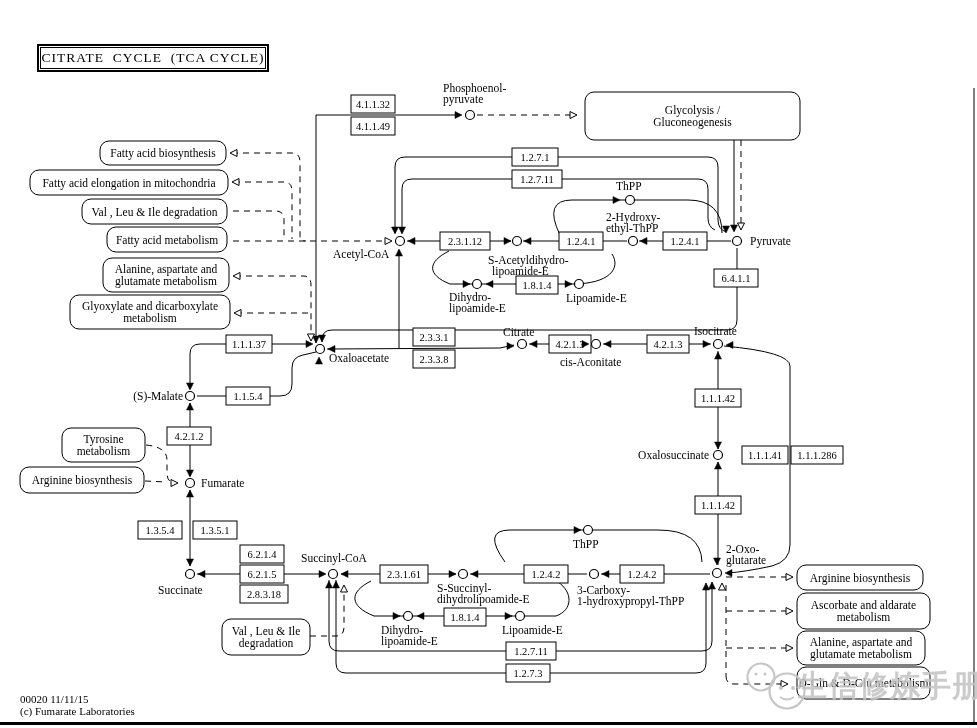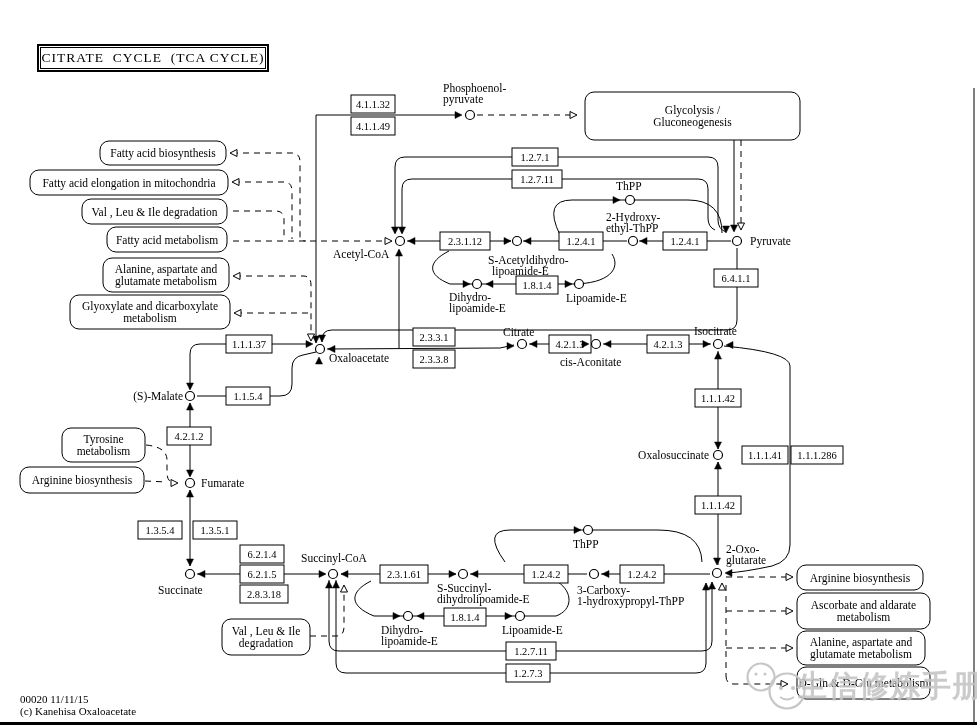--- a/index.html
+++ b/index.html
@@ -431,18 +431,18 @@
         <path d="M 780,697 Q 787,702 794,697" fill="none" stroke="#c7c7c7" stroke-width="1.8"></path>
       </g>
     </svg>
 
   <div class="title-box">
     <span>CITRATE  CYCLE  (TCA CYCLE)</span>
   </div>
 
   <div class="footer">
     <div>00020 11/11/15</div>
-    <div>(c) Kanehisa Oxaloacetate</div>
+    <div>(c) Fumarate Laboratories</div>
   </div>
 
   <div class="watermark">生信修炼手册</div>
   <div class="bottom-bar"></div>
 </div>
 
 </body></html>

